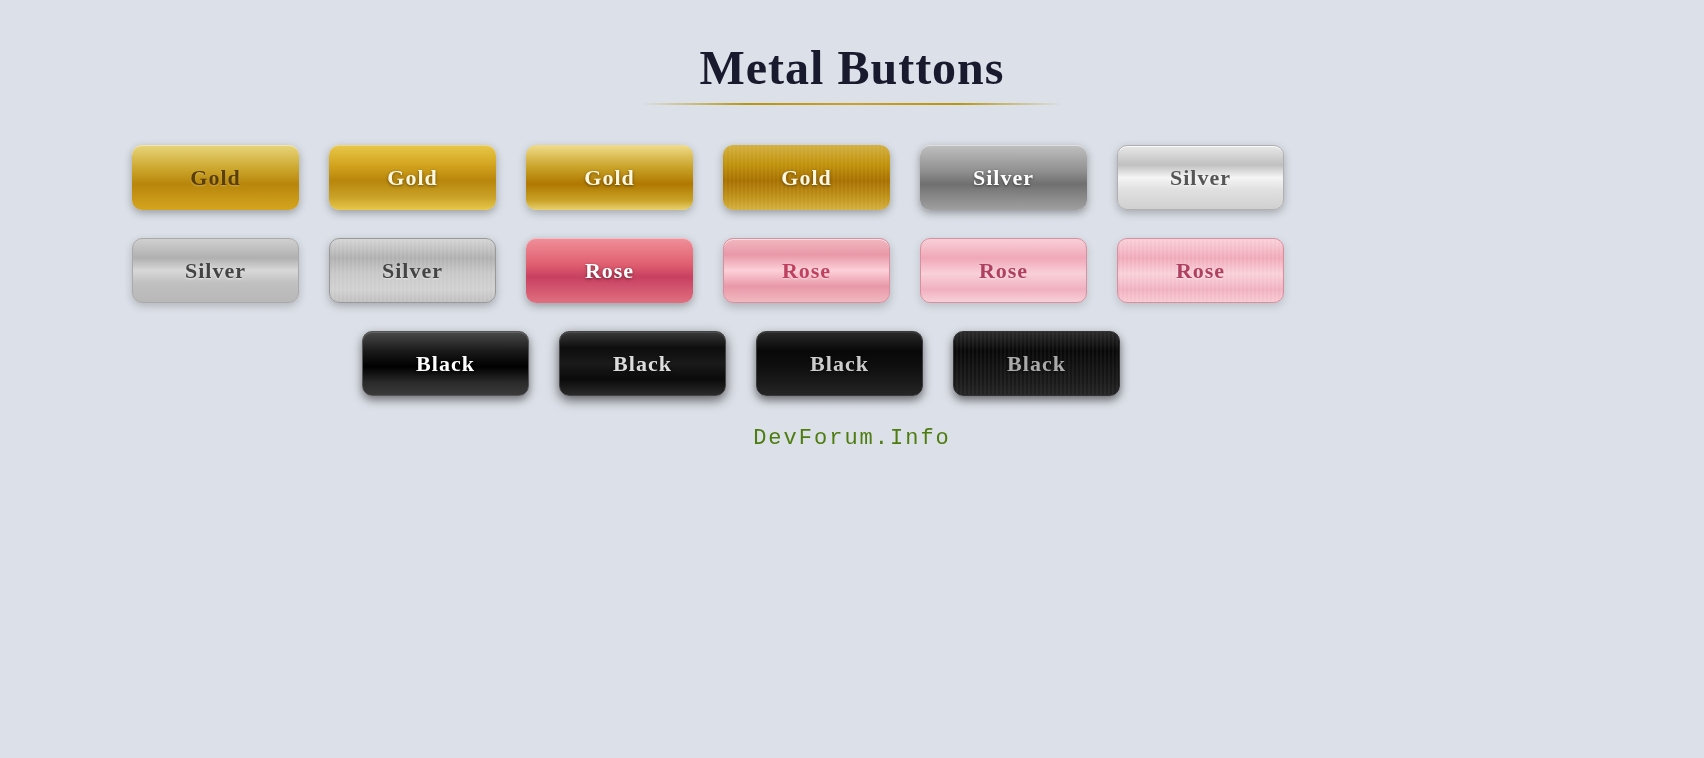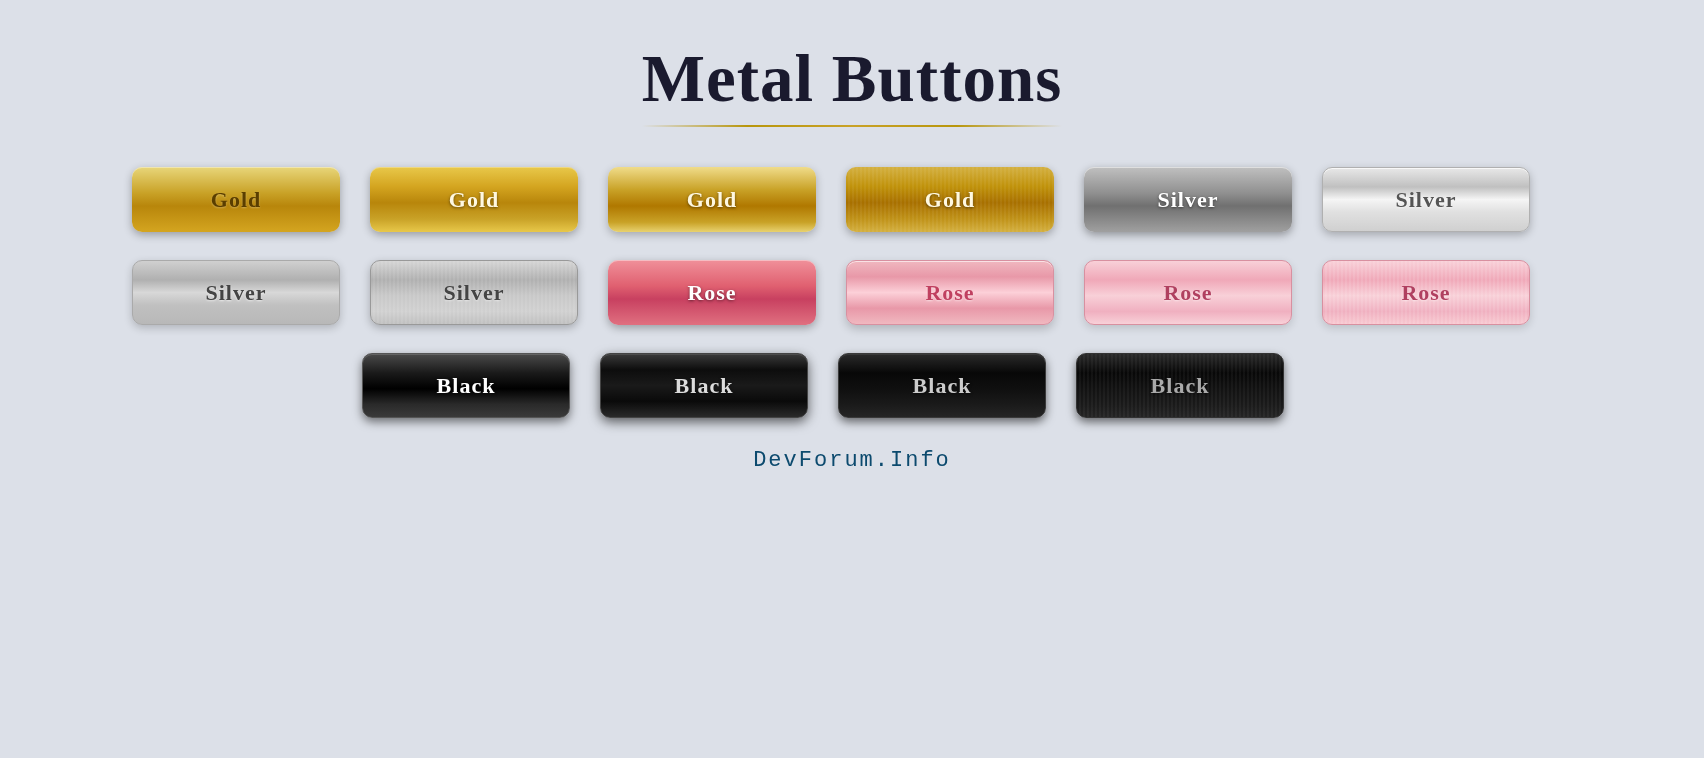--- a/index.html
+++ b/index.html
@@ -9,21 +9,21 @@
       min-height: 758px;
       width: 1704px;
       display: flex;
       flex-direction: column;
       align-items: center;
       font-family: Georgia, 'Times New Roman', serif;
       padding: 40px 20px;
     }
 
     .page-title {
-      font-size: 67px;
+      font-size: 48px;
       font-weight: 700;
       color: #1a1a2e;
       margin-bottom: 8px;
       letter-spacing: 1px;
     }
 
     .title-divider {
       width: 420px;
       height: 2px;
       background: linear-gradient(to right, transparent, #b8960c, #c9a227, #b8960c, transparent);
@@ -41,21 +41,21 @@
     }
 
     .buttons-row {
       display: flex;
       flex-direction: row;
       gap: 30px;
       align-items: center;
     }
 
     .metal-btn {
-      width: 208px;
+      width: 167px;
       height: 65px;
       border-radius: 10px;
       border: none;
       cursor: pointer;
       font-size: 22px;
       font-weight: 700;
       font-family: Georgia, serif;
       letter-spacing: 1px;
       color: white;
       text-shadow: 0 1px 3px rgba(0,0,0,0.5);
@@ -202,21 +202,21 @@
       ), linear-gradient(180deg, #2a2a2a 0%, #080808 30%, #121212 55%, #1a1a1a 80%, #242424 100%);
       box-shadow: 0 4px 10px rgba(0,0,0,0.55);
       color: #aaa;
       border: 1px solid #333;
     }
 
     .footer-text {
       margin-top: 30px;
       font-family: 'Courier New', monospace;
       font-size: 22px;
-      color: #0c4a6e;
+      color: #4d7c0f;
       letter-spacing: 2px;
     }
   </style>
 </head>
 <body>
 
 <h1 class="page-title">Metal Buttons</h1>
 
 <div class="title-divider"></div>
 

